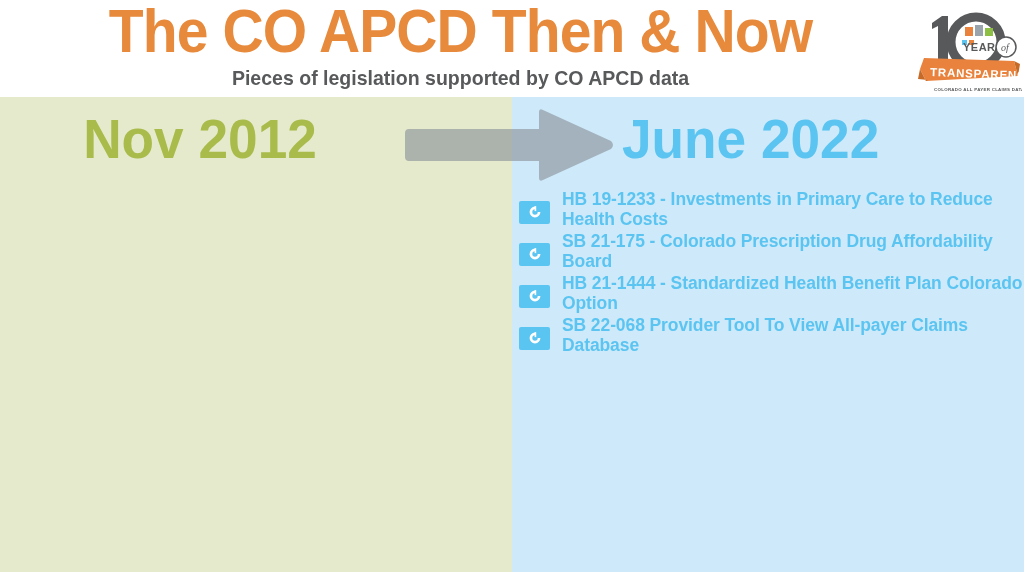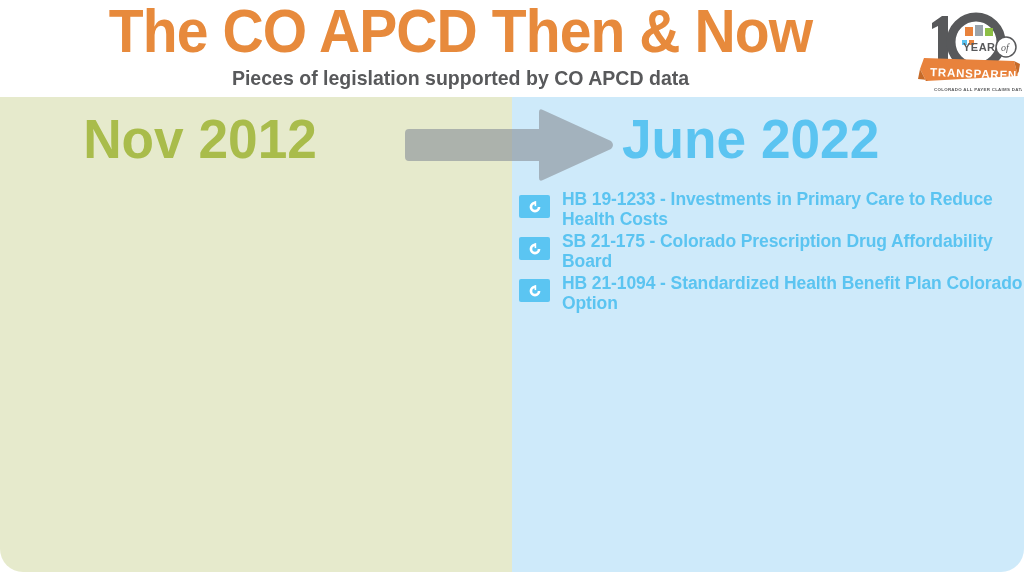--- a/index.html
+++ b/index.html
@@ -9,21 +9,20 @@
   }
   body {
     font-family: "Liberation Sans", sans-serif;
   }
   #canvas {
     position: relative;
     width: 1024px;
     height: 572px;
     overflow: hidden;
     background: #ffffff;
-    border-radius: 23px;
   }
 
   
   .header {
     position: absolute;
     left: 0; top: 0;
     width: 1024px;
     height: 97px;
     background: #ffffff;
     overflow: hidden;
@@ -133,21 +132,21 @@
 
   
   .list {
     position: absolute;
     left: 519px;
     top: 190px;
     width: 505px;
   }
   .list-item {
     display: flex;
-    align-items: flex-start;
+    align-items: center;
     margin-bottom: 3px;
     min-height: 35px;
   }
   .bullet-icon {
     flex: 0 0 auto;
     width: 31px;
     height: 23px;
     margin-top: 5px;
     margin-right: 12px;
     background: #5BC5F2;
@@ -253,23 +252,34 @@
 
     <div class="list-item">
       <span class="bullet-icon">
         <span class="glyph">
           <svg width="13" height="13" viewBox="0 0 13 13" xmlns="http://www.w3.org/2000/svg">
             <path d="M6.5 1.1 A5.4 5.4 0 1 0 11.9 6.5 L9.2 6.5 A2.7 2.7 0 1 1 6.5 3.8 Z" fill="#ffffff"></path>
             <rect x="6.1" y="0.6" width="1.6" height="5" fill="#ffffff"></rect>
           </svg>
         </span>
       </span>
-      <span class="item-text">HB 21-1094 - Standardized Health Benefit Plan Colorado Option</span>
-    </div>
-
-
+      <span class="item-text">HB 21-1444 - Standardized Health Benefit Plan Colorado Option</span>
+    </div>
+
+
+    <div class="list-item">
+      <span class="bullet-icon">
+        <span class="glyph">
+          <svg width="13" height="13" viewBox="0 0 13 13" xmlns="http://www.w3.org/2000/svg">
+            <path d="M6.5 1.1 A5.4 5.4 0 1 0 11.9 6.5 L9.2 6.5 A2.7 2.7 0 1 1 6.5 3.8 Z" fill="#ffffff"></path>
+            <rect x="6.1" y="0.6" width="1.6" height="5" fill="#ffffff"></rect>
+          </svg>
+        </span>
+      </span>
+      <span class="item-text">SB 22-068 Provider Tool To View All-payer Claims Database</span>
+    </div>
 
 
 
 
   </div>
 
 </div>
 
 </body></html>

